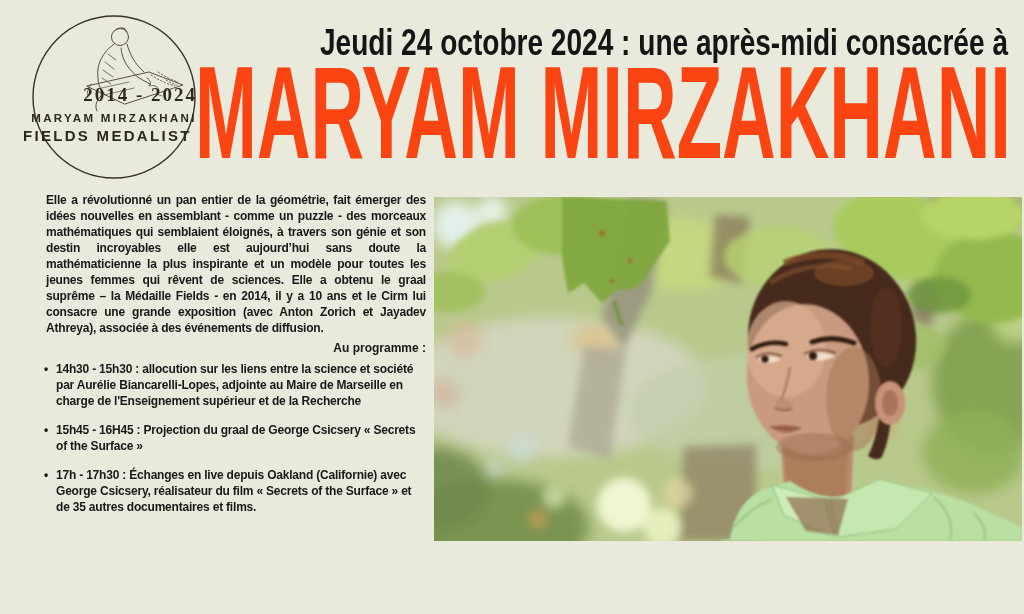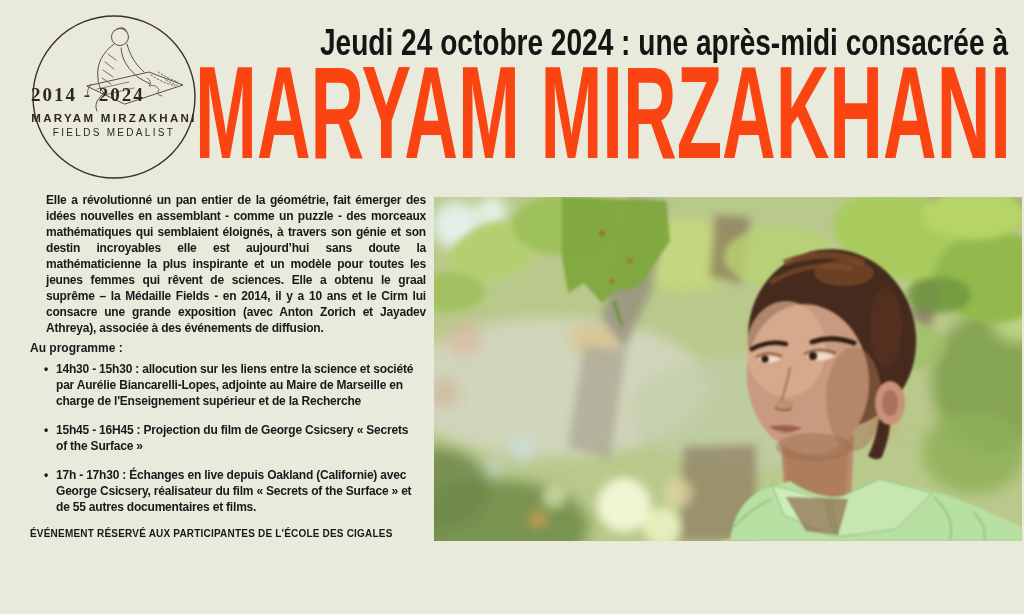--- a/index.html
+++ b/index.html
@@ -7,44 +7,44 @@
     width:1024px;height:614px;position:relative;overflow:hidden;
     background:#E9E9DC;color:#191919;
     font-family:"Liberation Sans",sans-serif;
   }
   .poster{position:absolute;inset:0;}
 
   
   .badge{position:absolute;left:31px;top:14px;width:166px;height:166px;z-index:1;}
   .badge svg{position:absolute;left:0;top:0;}
   .badge-years{
-    position:absolute;left:0;right:0;top:70px;text-align:left;
+    position:absolute;left:0;right:0;top:70px;text-align:right;
     font-family:"Liberation Serif",serif;font-weight:700;font-size:19px;
     letter-spacing:2px;color:#2d2921;white-space:nowrap;
   }
   .badge-name{
     position:absolute;left:-8px;right:-8px;top:98px;text-align:center;
     font-size:11.5px;font-weight:700;letter-spacing:2.3px;color:#2d2921;white-space:nowrap;
   }
   .badge-title{
-    position:absolute;left:-8px;right:-8px;top:113px;text-align:center;
-    font-size:10px;font-weight:400;letter-spacing:2.3px;color:#2d2921;white-space:nowrap;
+    position:absolute;left:-8px;right:-8px;top:113px;
+    font-size:15px;font-weight:700;letter-spacing:2.3px;color:#2d2921;white-space:nowrap;
   }
 
   
   .headline{position:absolute;left:0;top:0;z-index:2;}
   .headline text{font-family:"Liberation Sans",sans-serif;font-weight:700;}
 
   
   .left-col{position:absolute;left:30px;top:192px;width:396px;z-index:1;}
   .intro{
     margin:0 0 4px 16px;font-size:12px;line-height:16px;font-weight:700;
     text-align:justify;letter-spacing:-0.2px;
   }
-  .program-label{margin:3px 0 5px 0;font-size:12px;line-height:16px;font-weight:700;}
+  .program-label{margin:3px 0 5px 0;font-size:12px;line-height:16px;font-weight:700;text-align:right;}
   .program-list{list-style:none;margin:4px;padding:0 0 0 10px;}
   .program-list li{
     position:relative;padding-left:12px;margin:0 0 13px 0;
     font-size:12px;line-height:16px;font-weight:700;letter-spacing:-0.2px;
   }
   .program-list li::before{content:"•";position:absolute;left:0;top:0;}
   .footer-note{margin:4px 0 0 0;font-size:10px;font-weight:700;letter-spacing:0.2px;}
 
   
   .photo{position:absolute;left:434px;top:197px;width:588px;height:344px;z-index:1;}
@@ -87,24 +87,23 @@
   <svg class="headline" width="1024" height="172" viewBox="0 0 1024 172">
     <text x="195" y="158" font-size="131" fill="#FA4513" textLength="816" lengthAdjust="spacingAndGlyphs">MARYAM MIRZAKHANI</text>
     <text x="320" y="55" font-size="37" fill="#151515" stroke="#E9E9DC" stroke-width="4" stroke-linejoin="round" paint-order="stroke" textLength="688" lengthAdjust="spacingAndGlyphs">Jeudi 24 octobre 2024 : une après-midi consacrée à</text>
   </svg>
 
   <div class="left-col">
     <p class="intro">Elle a révolutionné un pan entier de la géométrie, fait émerger des idées nouvelles en assemblant - comme un puzzle - des morceaux mathématiques qui semblaient éloignés, à travers son génie et son destin incroyables elle est aujourd’hui sans doute la mathématicienne la plus inspirante et un modèle pour toutes les jeunes femmes qui rêvent de sciences. Elle a obtenu le graal suprême – la Médaille Fields - en 2014, il y a 10 ans et le Cirm lui consacre une grande exposition (avec Anton Zorich et Jayadev Athreya), associée à des événements de diffusion.</p>
     <p class="program-label">Au programme :</p>
     <ul class="program-list">
       <li>14h30 - 15h30 : allocution sur les liens entre la science et société par Aurélie Biancarelli-Lopes, adjointe au Maire de Marseille en charge de l'Enseignement supérieur et de la Recherche</li>
-      <li>15h45 - 16H45 : Projection du film de George Csicsery « Secrets of the Surface »</li>
-      <li>17h - 17h30 : Échanges en live depuis Oakland (Californie) avec George Csicsery, réalisateur du film « Secrets of the Surface » et de 55 autres documentaires et films.</li>
+      <li>15h45 - 16H45 : Projection du graal de George Csicsery « Secrets of the Surface »</li>
+      <li>17h - 17h30 : Échanges en live depuis Oakland (Californie) avec George Csicsery, réalisateur du film « Secrets of the Surface » et de 35 autres documentaires et films.</li>
     </ul>
-    <p class="footer-note">ÉVÉNEMENT RÉSERVÉ AUX PARTICIPANTES DE L'ÉCOLE DES CIGALES</p>
   </div>
 
   <svg class="photo" width="588" height="344" viewBox="0 0 588 344">
     <rect x="0" y="0" width="588" height="344" fill="#b9c98b"></rect>
 
     <g class="blur7">
       <ellipse cx="120" cy="190" rx="155" ry="70" fill="#d3d6c0" opacity="0.9"></ellipse>
       <ellipse cx="320" cy="215" rx="125" ry="58" fill="#c2cdaa" opacity="0.7"></ellipse>
       <circle cx="22" cy="28" r="24" fill="#e6f1ee" opacity="0.95"></circle>
       <circle cx="58" cy="14" r="15" fill="#ecf6ef" opacity="0.9"></circle>

